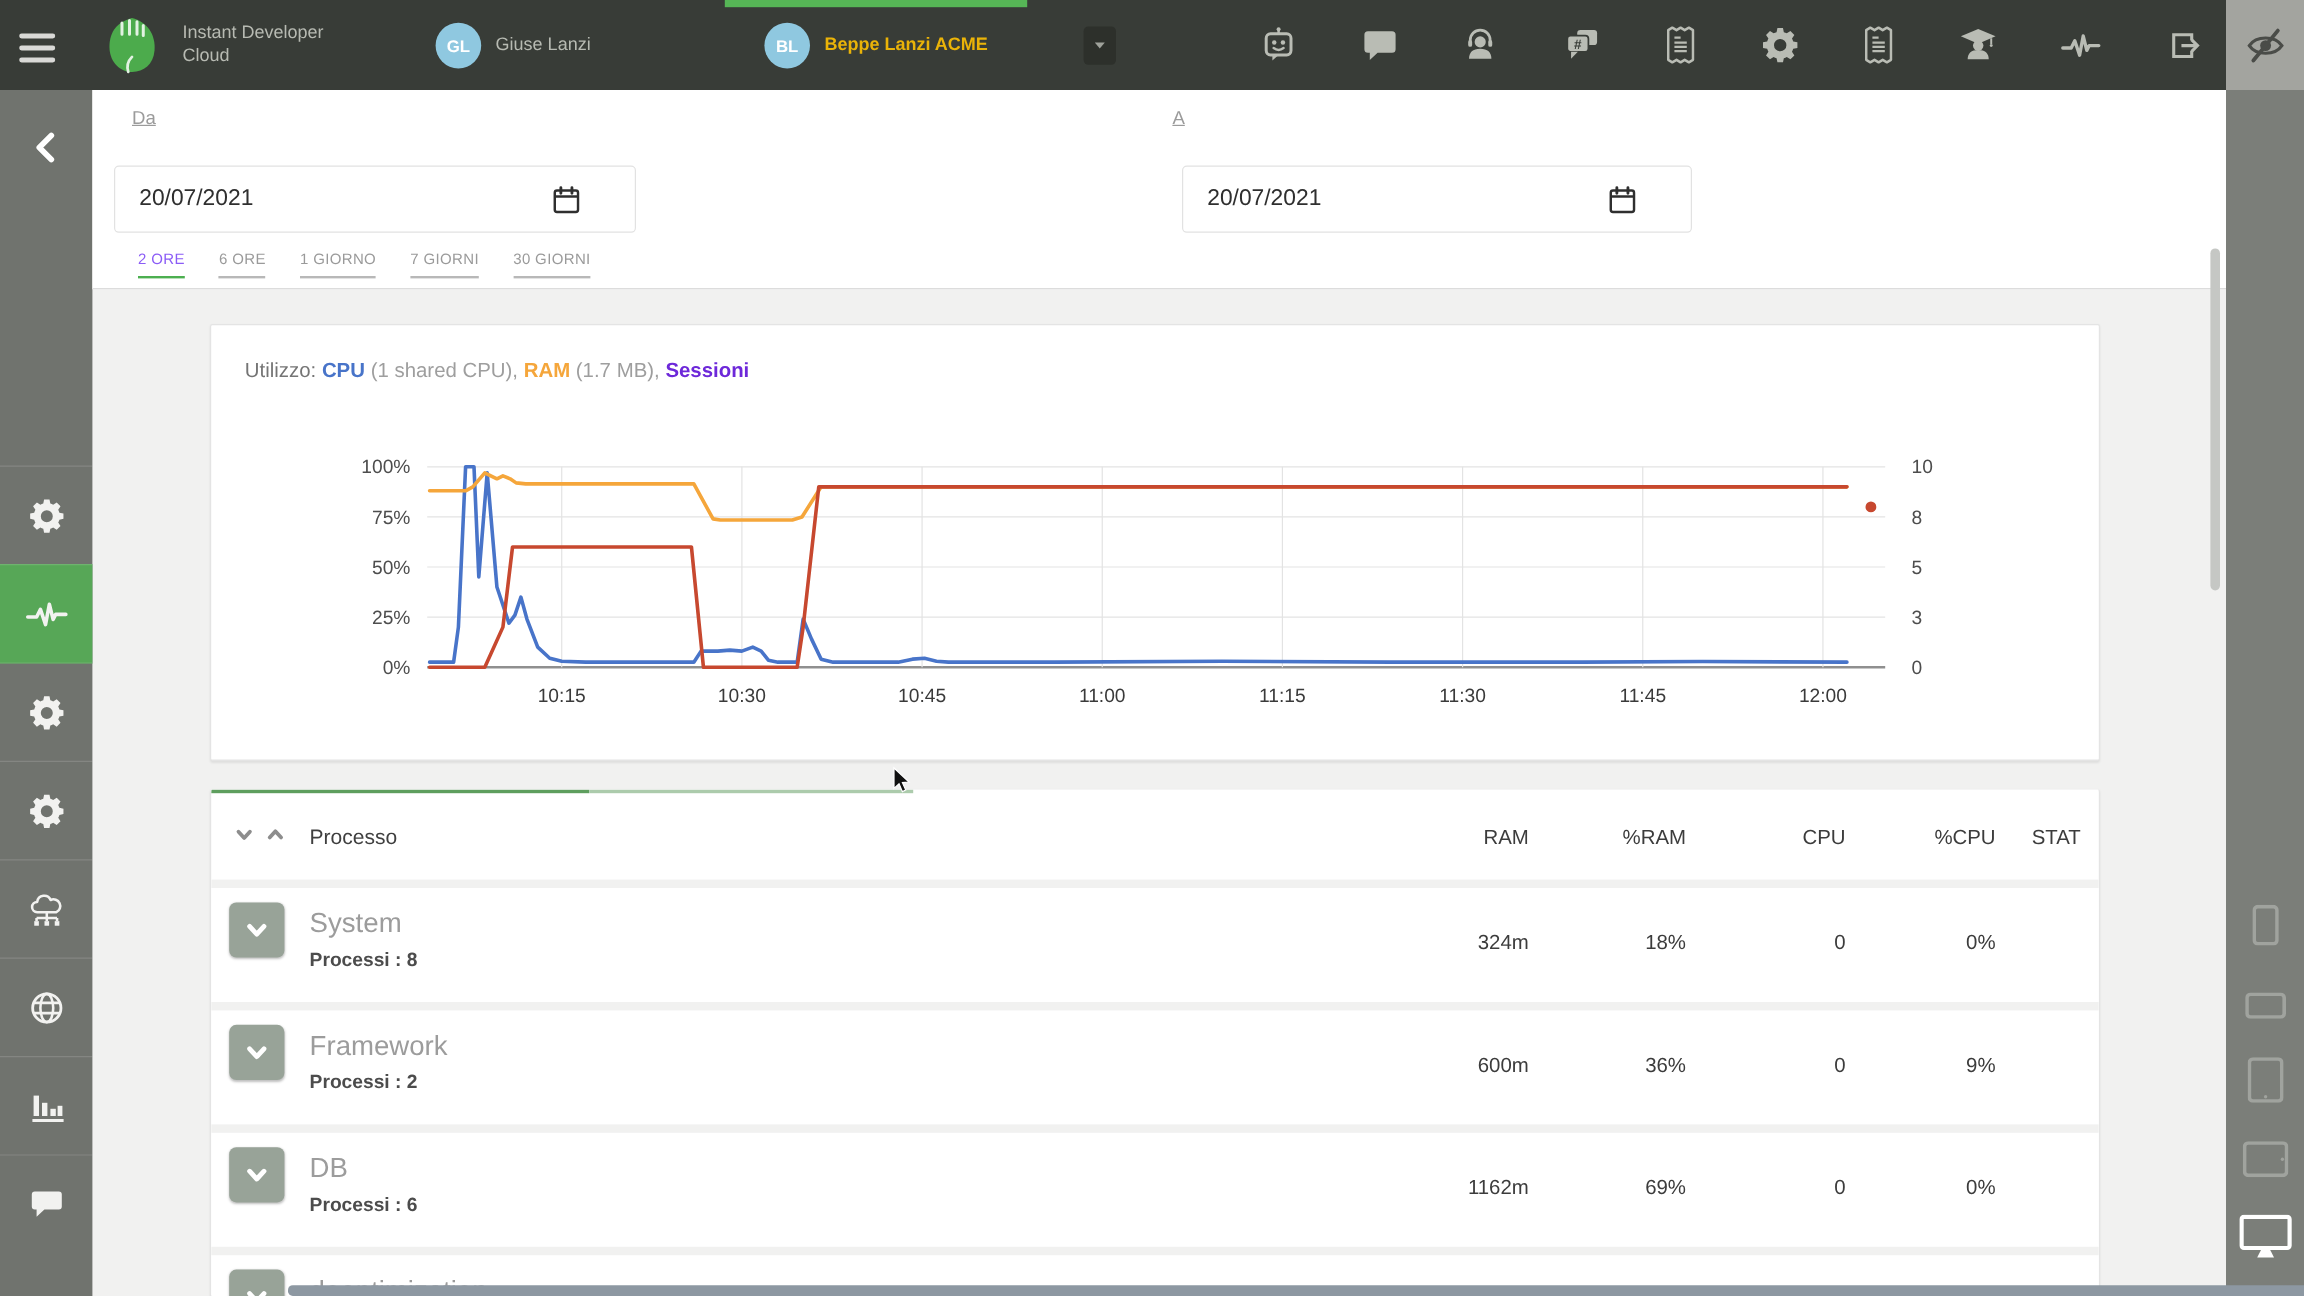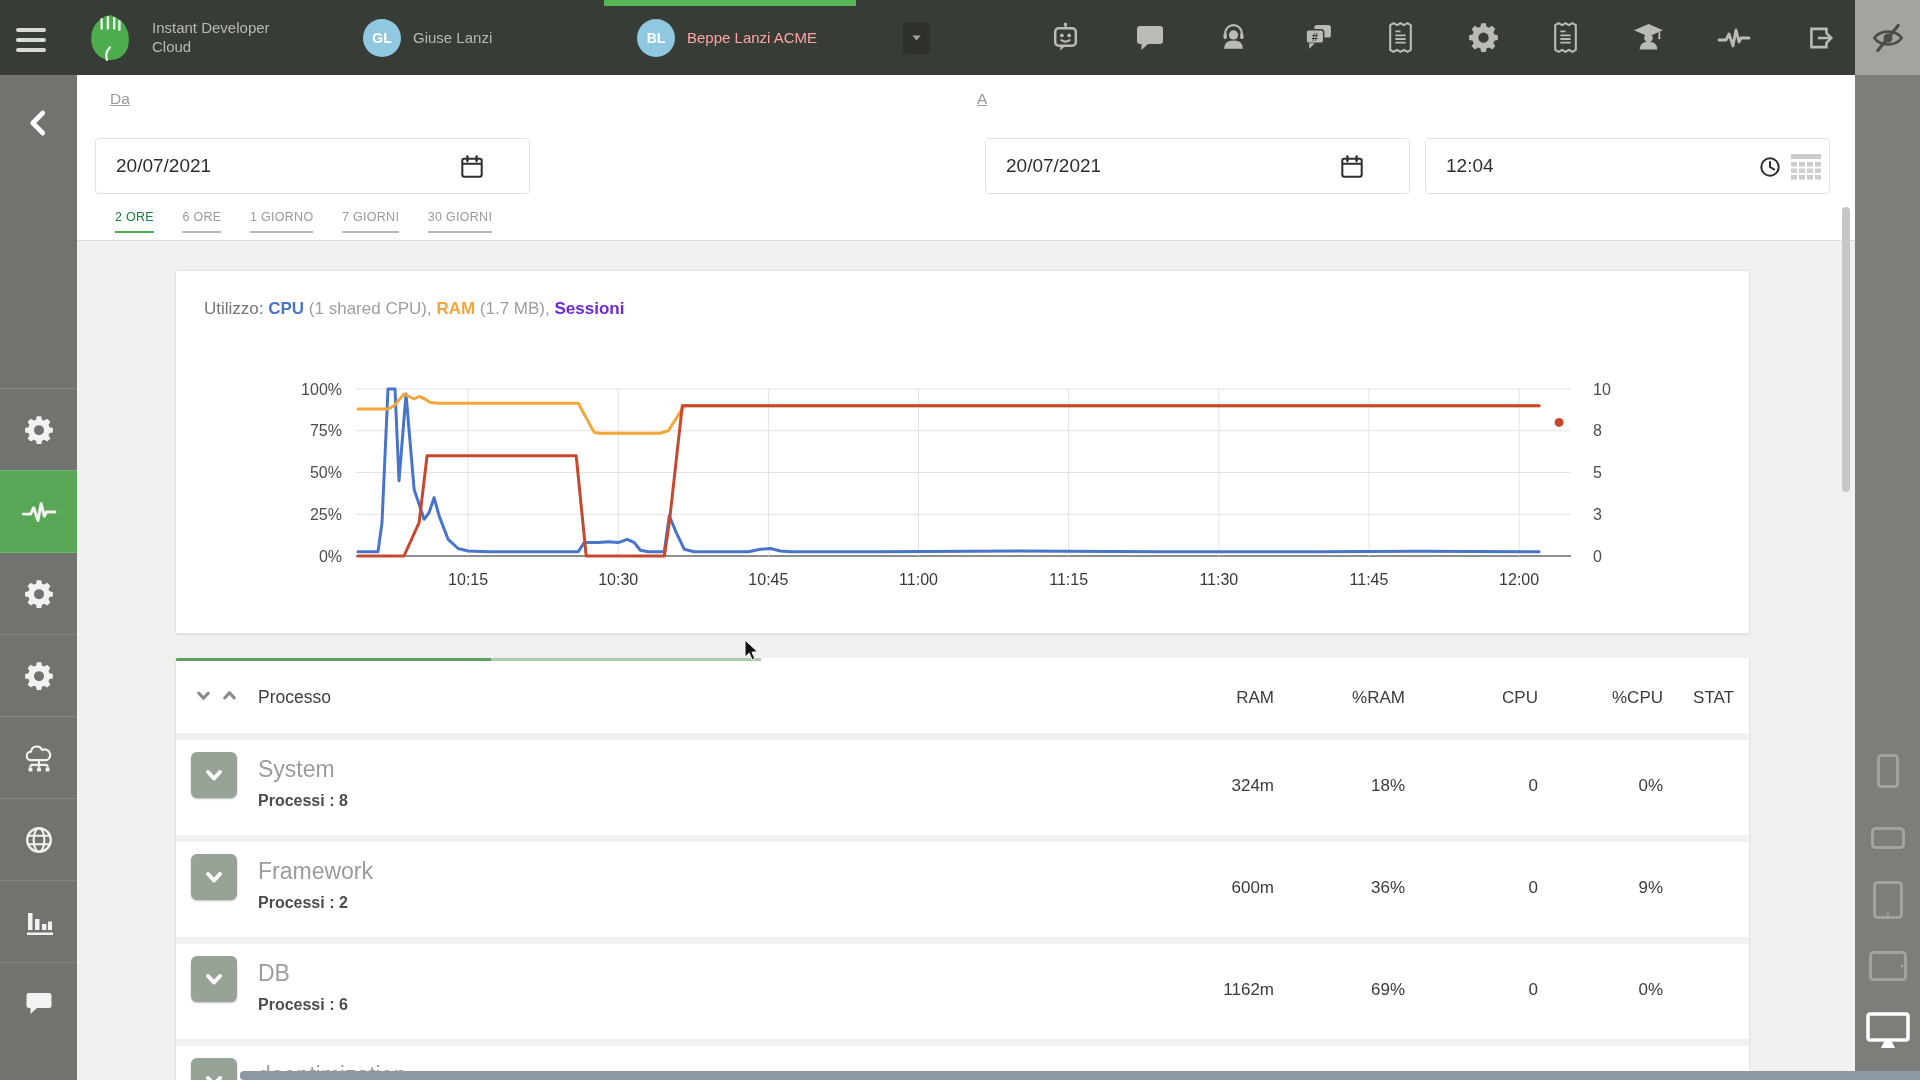--- a/index.html
+++ b/index.html
@@ -7,21 +7,21 @@
   .abs{position:absolute;}
   
   #topbar{left:0;top:0;width:1855px;height:75px;background:#383c37;}
   #corner{left:1855px;top:0;width:65px;height:75px;background:#a3a49f;display:flex;align-items:center;justify-content:center;color:#4a4c48;}
   #tab-indicator{left:604px;top:0;width:252px;height:6px;background:#56b656;}
   .hamburger span{display:block;width:30px;height:4px;border-radius:2px;background:#d9d9d6;margin:6px 0;}
   .apptitle{color:#b7bab2;font-size:15px;line-height:19px;}
   .avatar{width:38px;height:38px;border-radius:50%;background:#8fc8e0;color:#fff;
     display:flex;align-items:center;justify-content:center;font-weight:bold;font-size:14px;}
   .chipname{font-size:15px;color:#b7bab2;margin-left:12px;}
-  .chipname.bold{color:#fca5a5;font-weight:normal;}
+  .chipname.bold{color:#eab308;font-weight:bold;}
   .chip{display:flex;align-items:center;height:75px;}
   #caret-btn{width:27px;height:32px;background:#2d302b;border:none;border-radius:4px;
     display:flex;align-items:center;justify-content:center;color:#9fa29b;cursor:pointer;}
   #top-icons{left:1050px;top:0;width:785px;height:75px;display:flex;align-items:center;justify-content:space-between;}
   .tbtn{background:none;border:none;padding:0;color:#b9bcb4;cursor:pointer;line-height:0;}
   
   #sidebar{left:0;top:75px;width:77px;height:1005px;background:#70736e;}
   #back-btn{position:absolute;left:0;top:10px;width:77px;height:75px;background:none;border:none;color:#fff;cursor:pointer;line-height:0;}
   .side-item{position:absolute;left:0;width:77px;height:82px;display:flex;align-items:center;justify-content:center;
     color:#f2f2f0;border-top:1px solid rgba(255,255,255,.14);cursor:pointer;}
@@ -31,21 +31,21 @@
   .rail-btn{position:absolute;left:0;width:65px;height:56px;background:none;border:none;color:#a0a39e;cursor:pointer;line-height:0;}
   .rail-btn.active{color:#ffffff;}
   
   #filter-card{left:77px;top:75px;width:1778px;height:165px;background:#fff;border-bottom:1px solid #dcdcdc;}
   .flabel{font-size:15.5px;color:#9b9b9b;text-decoration:underline;}
   .finput{position:absolute;height:56px;background:#fff;border:1px solid #e2e2e2;border-radius:4px;
     display:flex;align-items:center;font-size:19px;color:#2f2f2f;padding-left:20px;box-sizing:border-box;}
   .fic{position:absolute;line-height:0;color:#2f2f2f;}
   .range-link{display:inline-block;margin-right:24px;font-size:12.5px;letter-spacing:.3px;color:#9a9a9a;
     border-bottom:2px solid #b8b8b8;padding-bottom:7px;text-decoration:none;cursor:pointer;}
-  .range-link.active{color:#15803d;border-bottom-color:#4caf50;}
+  .range-link.active{color:#8b5cf6;border-bottom-color:#4caf50;}
   
   .card{position:absolute;background:#fff;border:1px solid #e4e4e4;border-radius:2px;box-shadow:0 1px 2px rgba(0,0,0,.08);}
   #chart-card{left:175px;top:270px;width:1573px;height:362px;}
   #chart-title{position:absolute;left:28px;top:28px;font-size:17px;color:#757575;}
   .t-blue{color:#4874c9;font-weight:bold;}
   .t-orange{color:#f5a63b;font-weight:bold;}
   .t-red{color:#6d28d9;font-weight:bold;}
   .t-gray{color:#9e9e9e;}
   #chart-svg{position:absolute;left:0;top:110px;}
   
@@ -356,29 +356,20 @@
     <span>20/07/2021</span>
     <span class="fic" style="right:45px;top:16px;"><svg width="24" height="24">
           <use href="#i-calendar"></use>
         </svg></span>
   </div>
   <span class="flabel abs" style="left:900px;top:15px;">A</span>
   <div class="finput" style="left:908px;top:63px;width:425px;">
     <span>20/07/2021</span>
     <span class="fic" style="right:45px;top:16px;"><svg width="24" height="24">
           <use href="#i-calendar"></use>
-        </svg></span>
-  </div>
-  <div class="finput" style="left:1348px;top:63px;width:405px;">
-    <span>12:04</span>
-    <span class="fic" style="right:48px;top:17px;"><svg width="22" height="22">
-          <use href="#i-clock"></use>
-        </svg></span>
-    <span class="fic" style="right:8px;top:15px;color:#cdcdcd;"><svg width="30" height="26">
-          <use href="#i-grid"></use>
         </svg></span>
   </div>
   <div class="abs" style="left:38px;top:132px;">
     <a class="range-link active">2 ORE</a>
     <a class="range-link">6 ORE</a>
     <a class="range-link">1 GIORNO</a>
     <a class="range-link">7 GIORNI</a>
     <a class="range-link">30 GIORNI</a>
   </div>
 </section>

